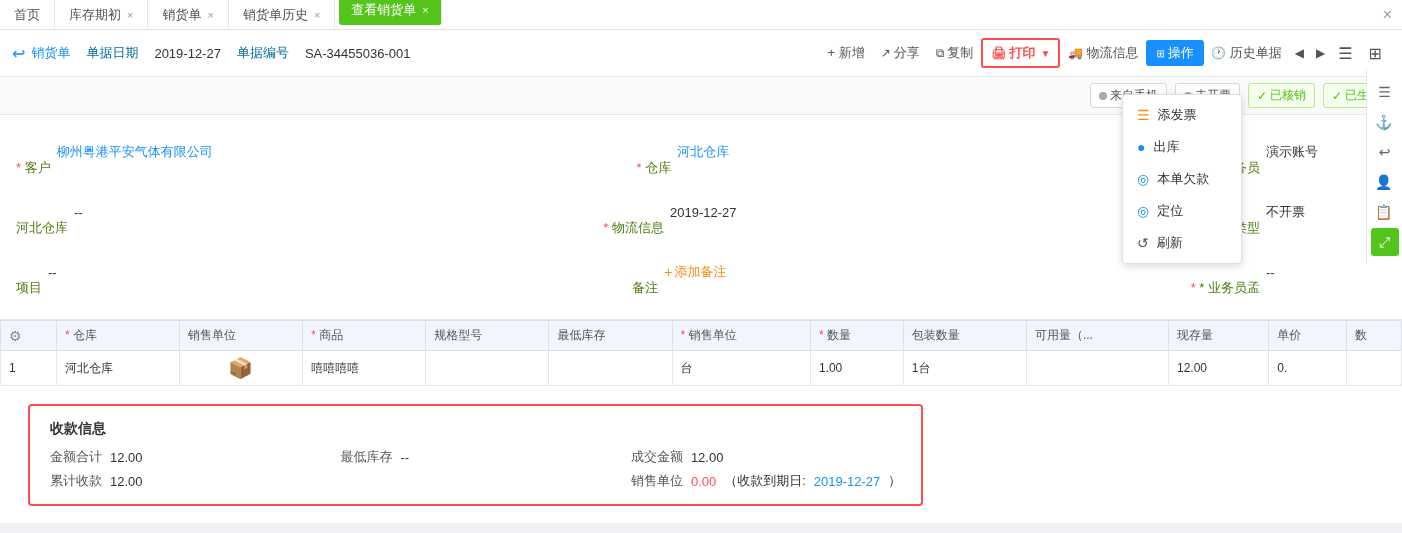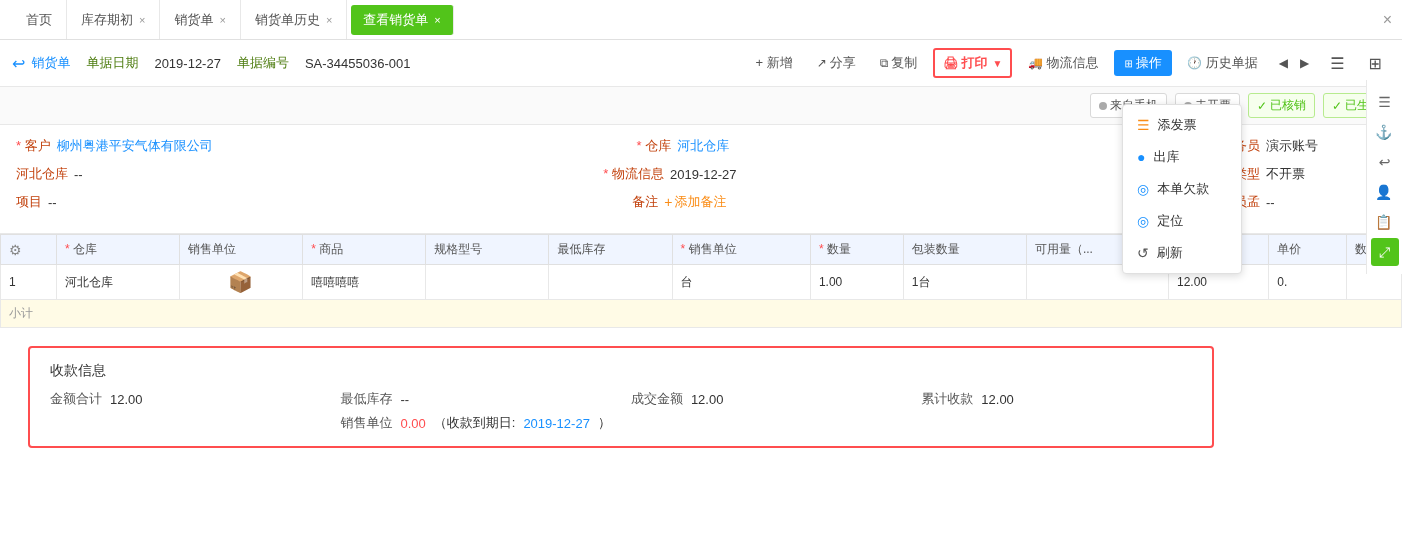--- a/index.html
+++ b/index.html
@@ -1,21 +1,21 @@
 <!DOCTYPE html>
 <html><head>
   <meta charset="utf-8">
   <style>
     * { box-sizing: border-box; margin: 0; padding: 0; }
     body { font-family: 'Microsoft YaHei', Arial, sans-serif; font-size: 13px; background: #f0f2f5; color: #333; }
 
     
     .tab-bar {
       display: flex; align-items: flex-end; background: #fff;
-      border-bottom: 1px solid #e0e0e0; height: 40px; padding: 0 12px;
+      border-bottom: 1px solid #e0e0e0; height: 30px; padding: 0 0;
       position: relative;
     }
     .tab-item {
       display: flex; align-items: center; padding: 0 14px; height: 100%;
       cursor: pointer; font-size: 13px; color: #555; border-right: 1px solid #e8e8e8;
       white-space: nowrap;
     }
     .tab-item .close-icon { margin-left: 6px; color: #999; font-size: 11px; cursor: pointer; }
     .tab-item.highlight { background: #52c41a; color: #fff; border-radius: 3px; margin: 0 4px; padding: 0 12px; }
     .tab-close-btn {
@@ -29,22 +29,22 @@
       height: calc(533px - 40px); overflow: hidden; position: relative;
     }
 
     
     .toolbar {
       display: flex; align-items: center; padding: 8px 12px;
       border-bottom: 1px solid #e8e8e8; background: #fff; gap: 6px;
     }
     .doc-title { display: flex; align-items: center; gap: 6px; color: #1890ff; font-size: 13px; margin-right: 10px; }
     .doc-meta { display: flex; align-items: center; gap: 16px; font-size: 13px; color: #333; flex: 1; }
-    .meta-label { color: #4d7c0f; }
-    .toolbar-actions { display: flex; align-items: center; gap: 8px; margin-left: auto; }
+    .meta-label { color: #0369a1; }
+    .toolbar-actions { display: flex; align-items: center; gap: 0; margin-left: auto; }
     .btn-action {
       display: flex; align-items: center; gap: 3px; padding: 4px 8px;
       border: none; background: none; cursor: pointer; color: #555; font-size: 13px;
       border-radius: 3px;
     }
 
     
     .status-btn {
       display: flex; align-items: center; gap: 3px; padding: 3px 8px;
       border-radius: 3px; border: none; cursor: pointer; font-size: 12px;
@@ -61,21 +61,21 @@
       border: 1px solid #d9d9d9; background: #fff; cursor: pointer; font-size: 12px;
       border-radius: 3px; color: #555;
     }
     .btn-dot { width: 8px; height: 8px; border-radius: 50%; display: inline-block; }
     .btn-dot.gray { background: #aaa; }
 
     
     .form-area { padding: 12px 16px; background: #fff; }
     .form-row { display: flex; align-items: center; margin-bottom: 10px; gap: 16px; }
     .field-group { display: flex; align-items: center; gap: 6px; }
-    .field-label { color: #c2410c; white-space: nowrap; }
+    .field-label { color: #4d7c0f; white-space: nowrap; margin-top: 32px; }
     .field-label.required::before { content: '* '; color: #ff4d4f; }
     .field-value { color: #333; min-width: 120px; }
     .field-value.blue { color: #1890ff; cursor: pointer; }
     .add-note { color: #fa8c16; cursor: pointer; display: flex; align-items: center; gap: 2px; }
 
     
     .table-container { overflow-x: auto; border-top: 1px solid #e8e8e8; }
     table { width: 100%; border-collapse: collapse; font-size: 12px; }
     thead th {
       background: #f0f5ff; border: 1px solid #e0e0e0; padding: 6px 8px;
@@ -86,22 +86,22 @@
       border: 1px solid #e8e8e8; padding: 5px 8px; background: #fff;
     }
     .subtotal-row td { background: #fffbe6; color: #999; font-size: 12px; }
     .gear-icon { color: #888; font-size: 14px; }
 
     
     .payment-box {
       border: 2px solid #ff4d4f; border-radius: 4px; padding: 14px 20px;
       margin: 10px 16px; display: inline-block; min-width: 500px;
     }
-    .payment-title { font-weight: normal; font-size: 14px; margin-bottom: 10px; }
-    .payment-grid { display: grid; grid-template-columns: 1fr 1fr 1fr 1fr; gap: 6px 20px; }
+    .payment-title { font-weight: bold; font-size: 14px; margin-bottom: 10px; }
+    .payment-grid { display: grid; grid-template-columns: 1fr 1fr 1fr; gap: 6px 20px; }
     .payment-row { display: flex; align-items: center; gap: 8px; }
     .payment-label { color: #555; white-space: nowrap; }
     .payment-value { color: #333; }
     .payment-value.red { color: #ff4d4f; }
     .payment-value.blue { color: #1890ff; }
 
     
     .dropdown-overlay {
       position: absolute; top: 64px; right: 160px; z-index: 1000;
       background: #fff; border: 1px solid #e0e0e0; border-radius: 4px;
@@ -318,23 +318,20 @@
           <td></td>
           <td></td>
           <td>台</td>
           <td>1.00</td>
           <td>1台</td>
           <td></td>
           <td>12.00</td>
           <td>0.</td>
           <td></td>
         </tr>
-        <tr class="subtotal-row">
-          <td colspan="13">小计</td>
-        </tr>
       </tbody>
     </table>
   </div>
 
   <div style="padding: 8px 12px;">
     <div class="payment-box">
       <div class="payment-title">收款信息</div>
       <div class="payment-grid">
         <div class="payment-row">
           <span class="payment-label">金额合计</span>

